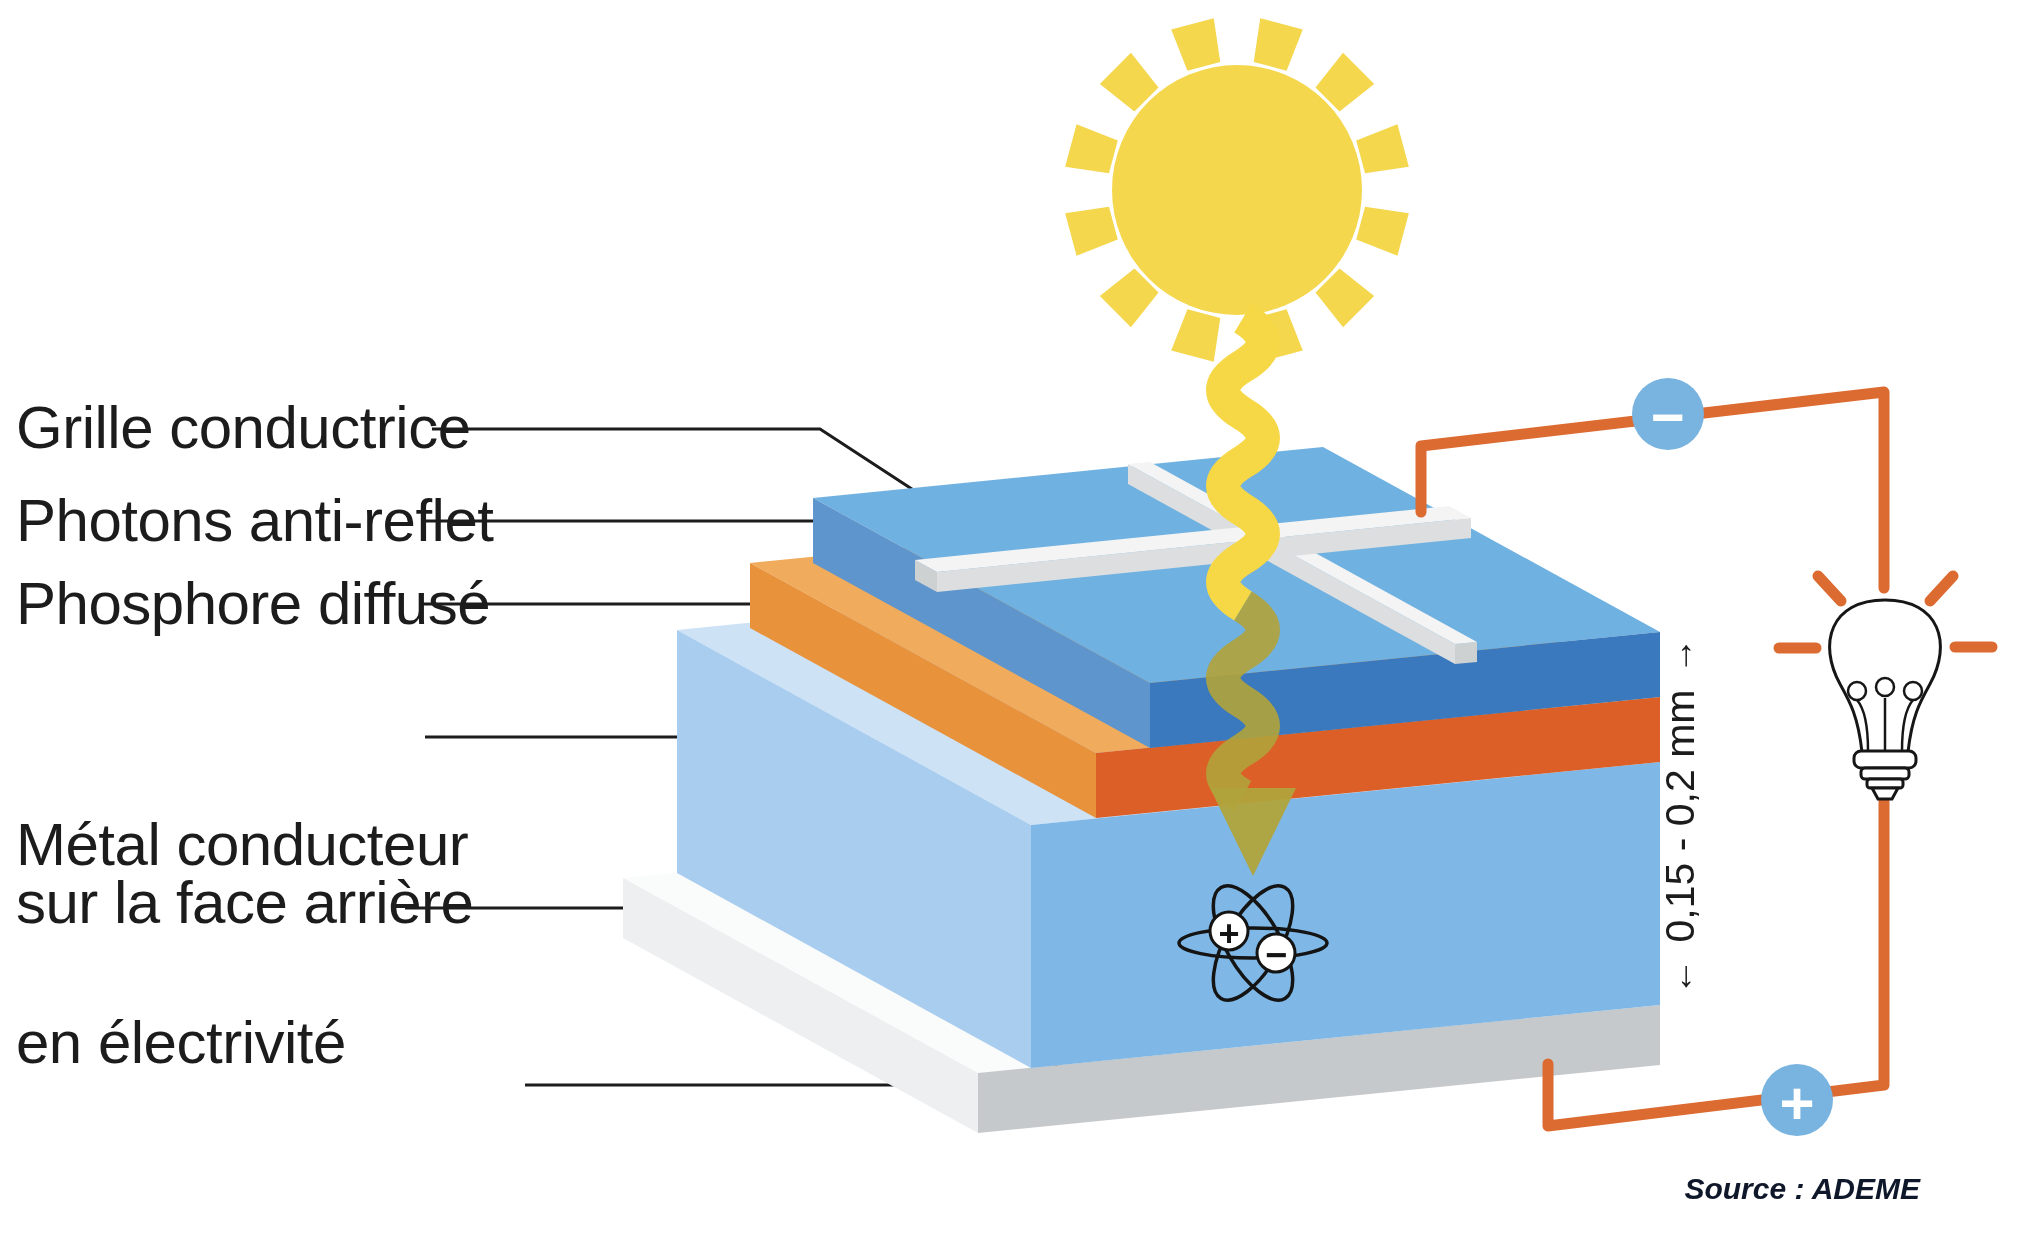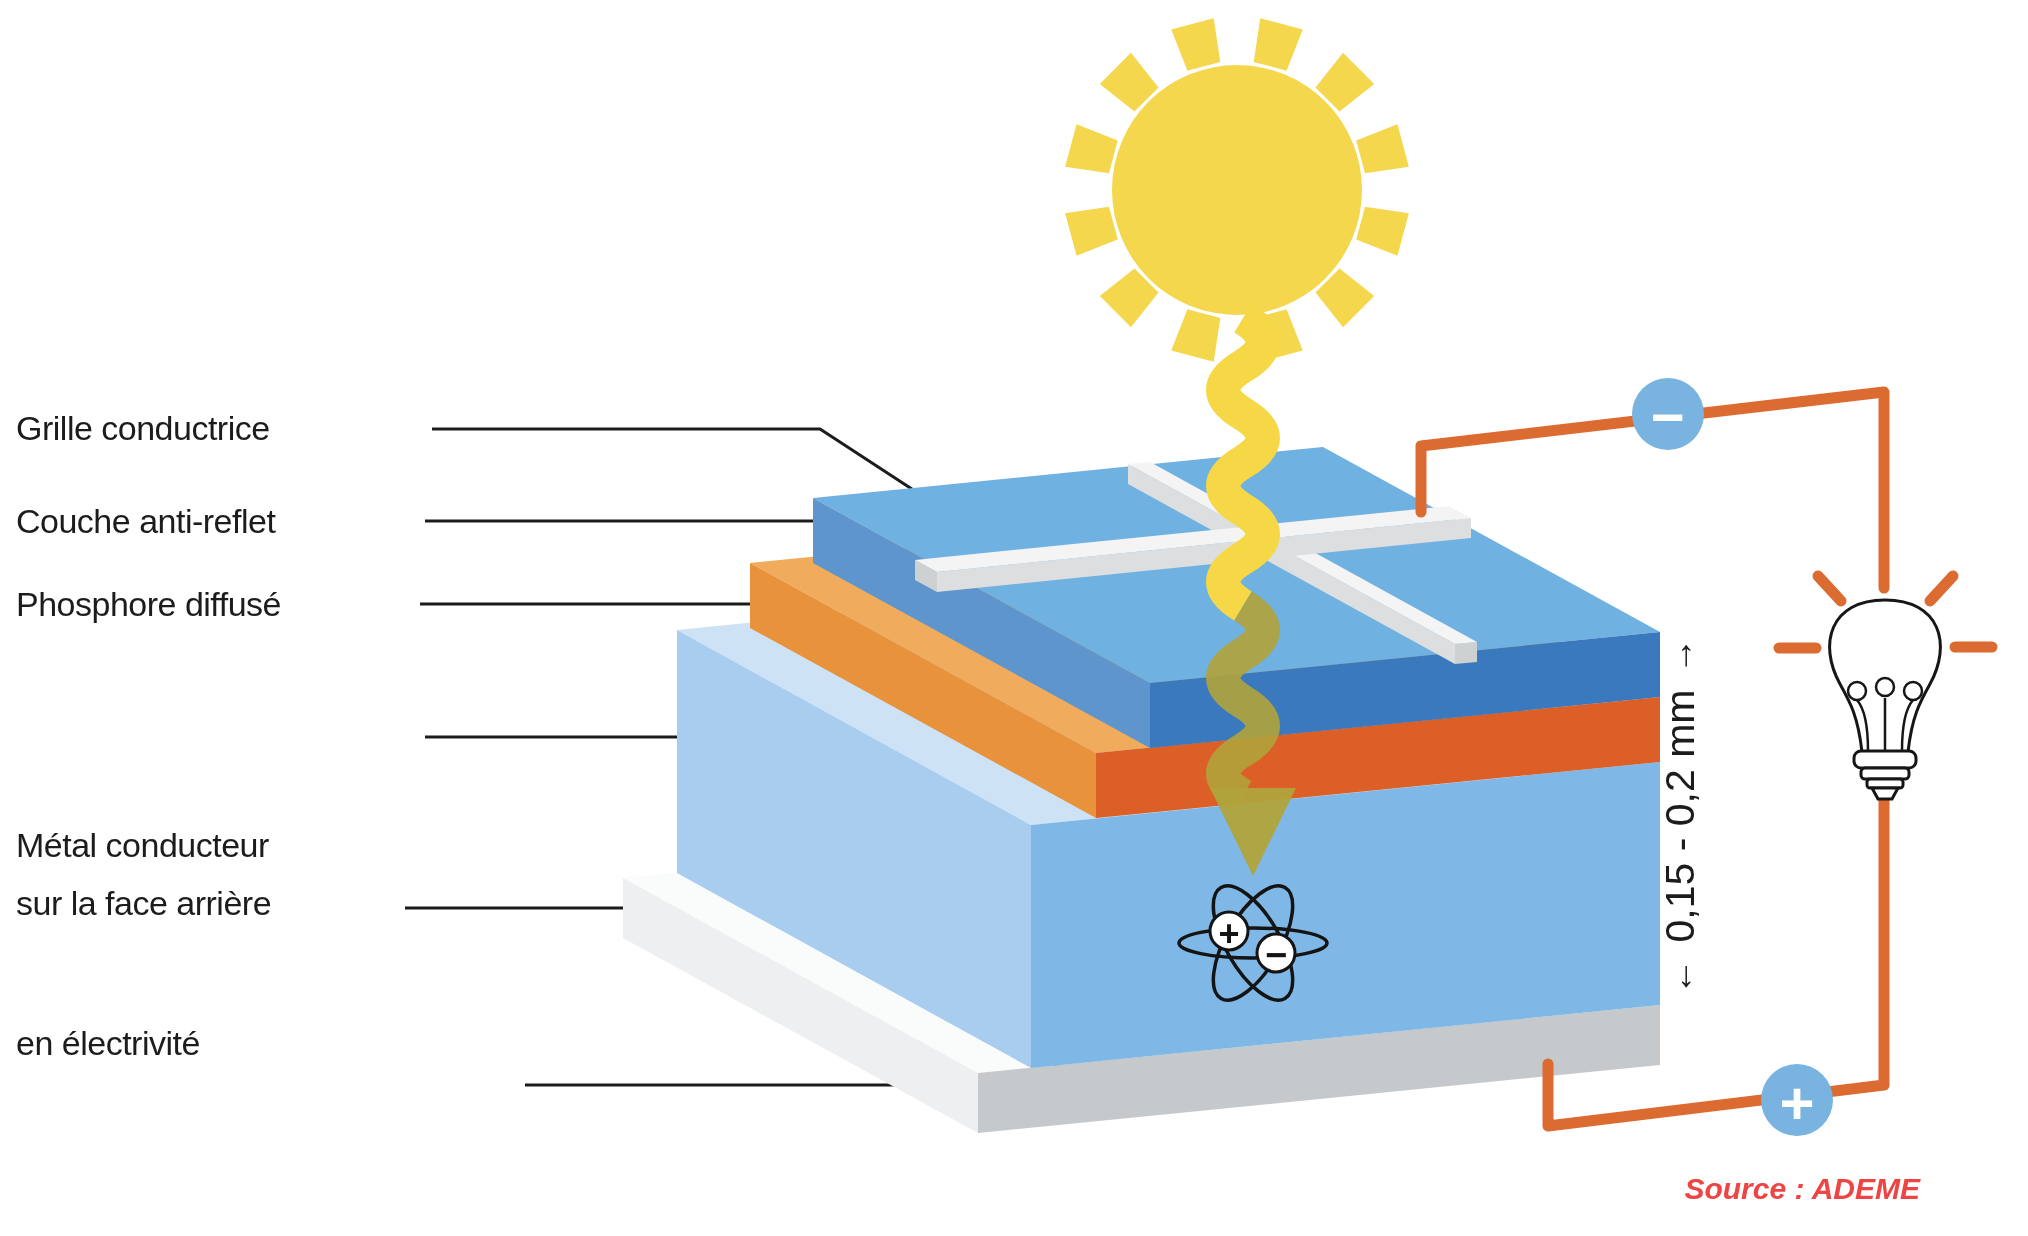--- a/index.html
+++ b/index.html
@@ -1,28 +1,28 @@
 <!DOCTYPE html>
 <html><head>
 <meta charset="utf-8">
 <style>
   html,body{margin:0;padding:0;background:#ffffff;}
   body{width:2028px;height:1236px;overflow:hidden;
        font-family:"Liberation Sans",sans-serif;}
   .stage{position:relative;width:2028px;height:1236px;background:#fff;}
   svg.gfx{position:absolute;left:0;top:0;width:2028px;height:1236px;}
-  .label{position:absolute;left:16px;color:#1c1c1c;font-size:34px;
+  .label{position:absolute;left:16px;color:#1c1c1c;font-size:60px;
          line-height:58px;font-weight:300;letter-spacing:-0.5px;white-space:nowrap;}
   .label span{display:block;}
   .dimension{position:absolute;left:1480px;top:787px;width:400px;height:58px;
              transform:rotate(-90deg);display:flex;align-items:center;justify-content:center;
              gap:16px;font-size:41px;font-weight:300;color:#1c1c1c;white-space:nowrap;}
   .dimension .dim-arrow{font-size:36px;}
   .source{position:absolute;left:1440px;top:1172px;width:480px;text-align:right;
-          font-size:30px;font-style:italic;font-weight:bold;color:#ef4444;}
+          font-size:30px;font-style:italic;font-weight:bold;color:#0f172a;}
 </style>
 </head>
 <body>
 
 <div class="stage">
 
   <svg class="gfx" viewBox="0 0 2028 1236">
 
     <g fill="none" stroke="#1c1c1c" stroke-width="3">
       <path d="M432 429 H820 L1016 557"></path>
@@ -139,21 +139,21 @@
       <text x="1229" y="933" text-anchor="middle" dominant-baseline="central" font-size="36" font-weight="bold" fill="#141414" stroke="none">+</text>
       <circle cx="1276" cy="953" r="19" fill="#ffffff" stroke-width="3"></circle>
       <text x="1276" y="955" text-anchor="middle" dominant-baseline="central" font-size="38" font-weight="bold" fill="#141414" stroke="none">−</text>
     </g>
   </svg>
 
   <div class="label" style="top:399px">
     <span>Grille conductrice</span>
   </div>
   <div class="label" style="top:492px">
-    <span>Couche anti-reflet</span>
+    <span>Photons anti-reflet</span>
   </div>
   <div class="label" style="top:575px">
     <span>Phosphore diffusé</span>
   </div>
   <div class="label" style="top:816px">
     <span>Métal conducteur</span>
     <span>sur la face arrière</span>
   </div>
   <div class="label" style="top:1014px">
     <span>en électrivité</span>

